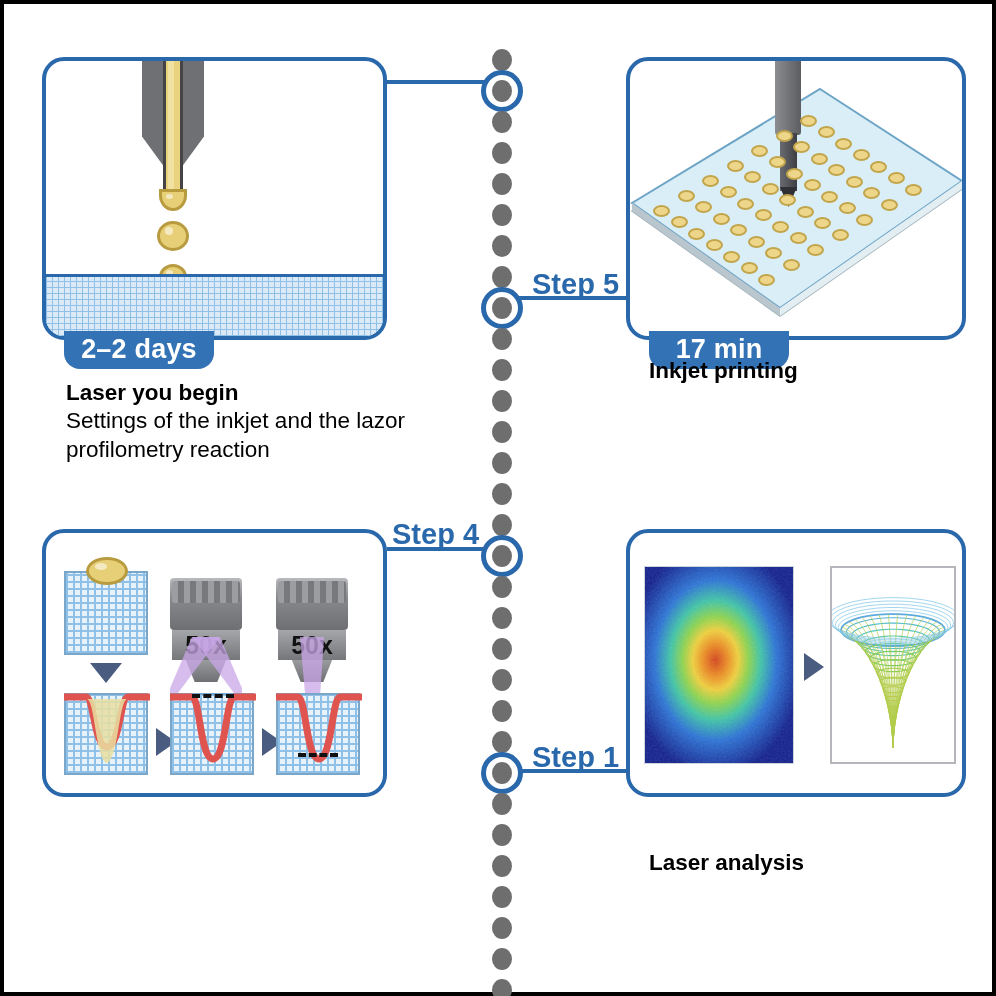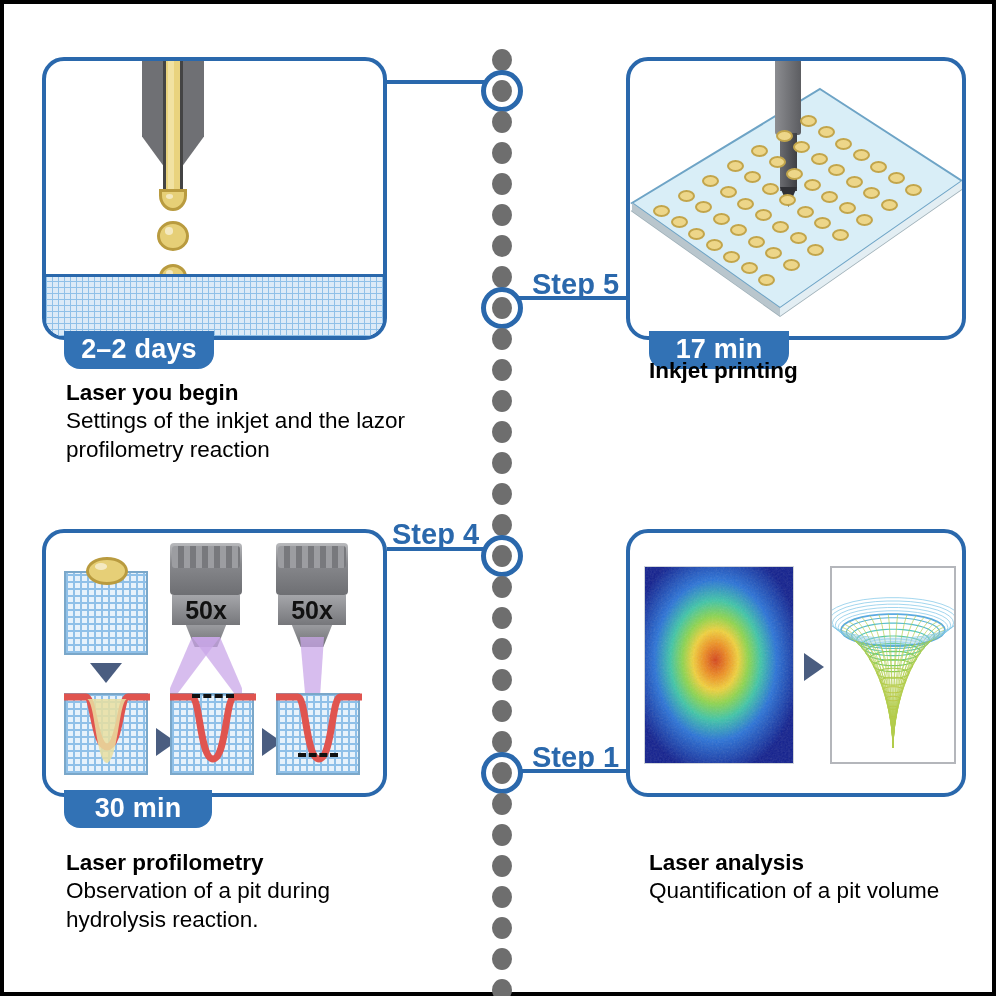--- a/index.html
+++ b/index.html
@@ -43,21 +43,21 @@
   .p2-noz{position:absolute;left:145px;top:-2px;width:26px;height:76px;background:linear-gradient(90deg,#8c8d91,#5c5d61);border-radius:3px;}
   .p2-noz2{position:absolute;left:150px;top:72px;width:17px;height:58px;background:linear-gradient(90deg,#6a6b70,#3e3f44);}
   .p2-tip{position:absolute;left:150px;top:126px;width:17px;height:20px;background:#2f3035;clip-path:polygon(0 0,100% 0,50% 100%);}
   .dotcell{position:absolute;width:17px;height:12px;border-radius:50%;background:#edd689;border:2px solid #c2a54b;box-sizing:border-box;}
 
   
   .grid-sq{position:absolute;box-sizing:border-box;background:
      repeating-linear-gradient(0deg,#8fc0e8 0 2px,transparent 2px 7px),
      repeating-linear-gradient(90deg,#8fc0e8 0 2px,transparent 2px 7px),#e7f2fb;
      border:2px solid #7aa7c9;}
-  .lens{position:absolute;}
+  .lens{position:absolute;margin-top:35px;}
   .lens .barrel{position:absolute;left:0;top:0;width:100%;height:52px;background:linear-gradient(180deg,#b9babd,#87888c 40%,#6e6f73);border-radius:4px;}
   .lens .rings{position:absolute;left:2px;top:3px;right:2px;height:22px;
      background:repeating-linear-gradient(90deg,#9c9da1 0 6px,#78797d 6px 12px);border-radius:3px;}
   .lens .mid{position:absolute;left:2px;top:52px;width:calc(100% - 4px);height:30px;background:linear-gradient(180deg,#a5a6aa,#76777b);
      display:flex;align-items:center;justify-content:center;color:#111;font-weight:bold;font-size:25px;}
   .lens .neck{position:absolute;left:22%;top:82px;width:56%;height:22px;background:linear-gradient(180deg,#9a9b9f,#6f7074);
      clip-path:polygon(0 0,100% 0,78% 100%,22% 100%);}
   .dashline{position:absolute;border-top:4px dashed #111;}
   .arrowr{position:absolute;width:0;height:0;border-left:20px solid #4a5d80;border-top:14px solid transparent;border-bottom:14px solid transparent;}
   .arrowd{position:absolute;width:0;height:0;border-top:20px solid #4a5d80;border-left:16px solid transparent;border-right:16px solid transparent;}
@@ -198,27 +198,20 @@
         <div class="neck"></div>
       </div>
       <svg style="position:absolute;left:230px;top:104px;" width="72" height="90">
         <polygon points="24,0 48,0 42,90 32,90" fill="#c9a7e8" opacity=".75"></polygon>
       </svg>
       <div class="grid-sq" style="left:230px;top:160px;width:84px;height:82px;"></div>
       <svg style="position:absolute;left:230px;top:150px;" width="86" height="96">
         <path d="M0,14 L22,14 C30,14 30,76 43,76 C56,76 56,14 64,14 L86,14" fill="none" stroke="#e0544f" stroke-width="7" stroke-linejoin="round"></path>
       </svg>
       <div class="dashline" style="left:252px;top:220px;width:40px;"></div>
-    </div>
-    <div class="badge" style="left:60px;top:786px;width:148px;height:38px;">
-      <span>30 min</span>
-    </div>
-    <div class="cap" style="left:62px;top:845px;width:340px;">
-      <div class="t">Laser profilometry</div>
-      <div class="d">Observation of a pit during hydrolysis reaction.</div>
     </div>
 
     <div class="panel" style="left:622px;top:525px;width:340px;height:268px;">
       <div class="heat" style="left:14px;top:33px;width:150px;height:198px;">
         <svg width="150" height="198" viewBox="0 0 150 198" preserveAspectRatio="none">
           <defs>
             <radialGradient id="hg" cx="47%" cy="47%" r="58%">
               <stop offset="0%" stop-color="#d6441a"></stop>
               <stop offset="14%" stop-color="#ef8f22"></stop>
               <stop offset="26%" stop-color="#f2d23c"></stop>
@@ -294,21 +287,20 @@
             <polyline points="115.9,59.6 114.9,62.7 112.2,65.7 107.6,68.5 101.5,71.0 94.1,73.1 85.5,74.7 76.0,75.8 66.1,76.4 55.9,76.4 46.0,75.8 36.5,74.7 27.9,73.1 20.5,71.0 14.4,68.5 9.8,65.7 7.1,62.7 6.1,59.6 7.1,56.5 9.8,53.5 14.4,50.7 20.5,48.2 27.9,46.1 36.5,44.5 46.0,43.4 55.9,42.8 66.1,42.8 76.0,43.4 85.5,44.5 94.1,46.1 101.5,48.2 107.6,50.7 112.2,53.5 114.9,56.5 115.9,59.6" fill="none" stroke="#7fc6e8" stroke-width="0.9" opacity="0.8"></polyline>
             <polyline points="118.7,57.2 117.7,60.5 114.8,63.6 110.1,66.5 103.7,69.2 95.8,71.4 86.7,73.1 76.8,74.3 66.3,74.9 55.7,74.9 45.2,74.3 35.3,73.1 26.2,71.4 18.3,69.2 11.9,66.5 7.2,63.6 4.3,60.5 3.3,57.2 4.3,53.9 7.2,50.8 11.9,47.9 18.3,45.2 26.2,43.0 35.3,41.3 45.2,40.1 55.7,39.5 66.3,39.5 76.8,40.1 86.7,41.3 95.8,43.0 103.7,45.2 110.1,47.9 114.8,50.8 117.7,53.9 118.7,57.2" fill="none" stroke="#7fc6e8" stroke-width="0.9" opacity="0.8"></polyline>
             <polyline points="121.6,54.8 120.5,58.2 117.5,61.5 112.5,64.6 105.8,67.4 97.5,69.7 88.0,71.5 77.6,72.7 66.6,73.4 55.4,73.4 44.4,72.7 34.0,71.5 24.5,69.7 16.2,67.4 9.5,64.6 4.5,61.5 1.5,58.2 0.4,54.8 1.5,51.4 4.5,48.1 9.5,45.0 16.2,42.2 24.5,39.9 34.0,38.1 44.4,36.9 55.4,36.2 66.6,36.2 77.6,36.9 88.0,38.1 97.5,39.9 105.8,42.2 112.5,45.0 117.5,48.1 120.5,51.4 121.6,54.8" fill="none" stroke="#7fc6e8" stroke-width="0.9" opacity="0.8"></polyline>
             <polyline points="124.4,52.4 123.4,56.0 120.2,59.5 114.9,62.7 107.9,65.6 99.2,68.0 89.3,69.9 78.4,71.2 66.9,71.8 55.1,71.8 43.6,71.2 32.7,69.9 22.8,68.0 14.1,65.6 7.1,62.7 1.8,59.5 -1.4,56.0 -2.4,52.4 -1.4,48.8 1.8,45.3 7.1,42.1 14.1,39.2 22.8,36.8 32.7,34.9 43.6,33.6 55.1,33.0 66.9,33.0 78.4,33.6 89.3,34.9 99.2,36.8 107.9,39.2 114.9,42.1 120.2,45.3 123.4,48.8 124.4,52.4" fill="none" stroke="#7fc6e8" stroke-width="0.9" opacity="0.8"></polyline>
             <polyline points="127.3,50.0 126.2,53.7 122.8,57.4 117.4,60.7 110.0,63.7 101.0,66.3 90.6,68.3 79.1,69.6 67.1,70.3 54.9,70.3 42.9,69.6 31.4,68.3 21.0,66.3 12.0,63.7 4.6,60.7 -0.8,57.4 -4.2,53.7 -5.3,50.0 -4.2,46.3 -0.8,42.6 4.6,39.3 12.0,36.3 21.0,33.7 31.4,31.7 42.9,30.4 54.9,29.7 67.1,29.7 79.1,30.4 90.6,31.7 101.0,33.7 110.0,36.3 117.4,39.3 122.8,42.6 126.2,46.3 127.3,50.0" fill="none" stroke="#7fc6e8" stroke-width="0.9" opacity="0.8"></polyline>
           </svg>
       </div>
     </div>
     <div class="cap" style="left:645px;top:845px;width:340px;">
       <div class="t">Laser analysis</div>
-      <div class="d">Quantification of a pit volume</div>
     </div>
 
     <div class="conn" style="left:383px;top:76px;width:100px;height:4px;"></div>
 
     <div class="conn" style="left:513px;top:292px;width:110px;height:4px;"></div>
     <div class="steplbl" style="left:528px;top:264px;">Step 5</div>
 
     <div class="conn" style="left:383px;top:543px;width:100px;height:4px;"></div>
     <div class="steplbl" style="left:388px;top:514px;">Step 4</div>
 

